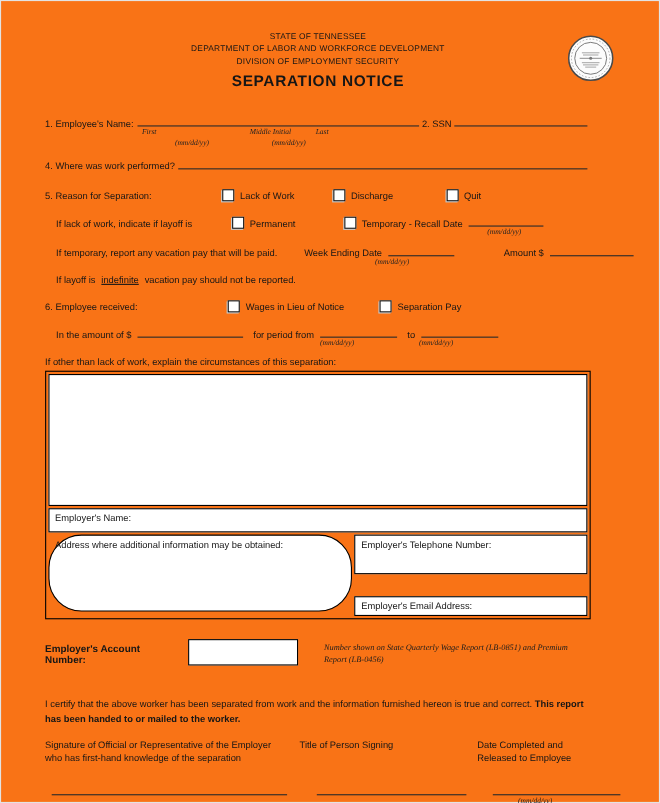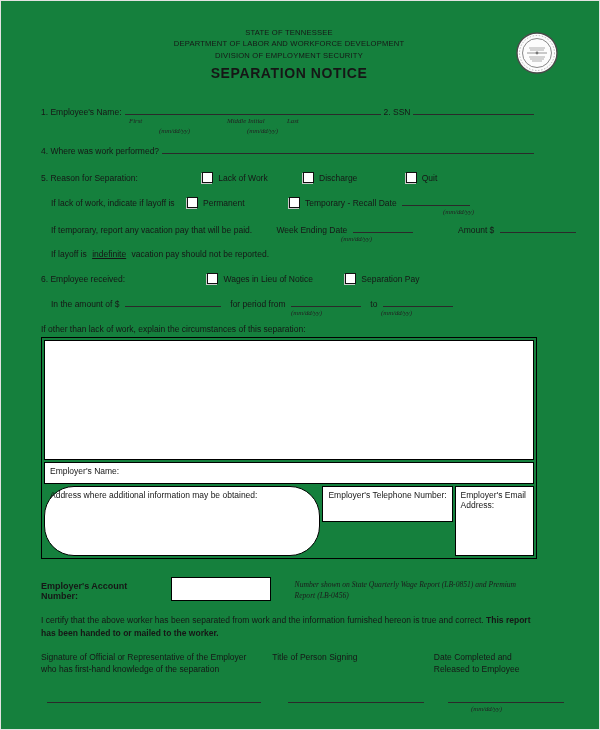--- a/index.html
+++ b/index.html
@@ -1,19 +1,19 @@
 <!DOCTYPE html>
 <html><head>
 <meta charset="utf-8">
 <style>
   * { margin:0; padding:0; box-sizing:border-box; }
   html,body { background:#ffffff; }
   body { width:600px; height:730px; overflow:hidden; }
   .page {
-    width:600px; height:730px; background:#15803d;
+    width:600px; height:730px; background:#f97316;
     border:1px solid #e3e3e3;
     font-family:"Liberation Sans", sans-serif;
     font-size:8.5px; color:#161616;
     position:relative; padding:26px 62px 0 40px;
   }
   .hdr { text-align:center; line-height:1.5; font-size:7.6px; letter-spacing:.2px; }
   .hdr .title { font-size:14px; font-weight:bold; letter-spacing:.6px; margin-top:2px; }
   .seal { position:absolute; right:40px; top:30px; }
   .row { position:relative; white-space:nowrap; display:flex; align-items:baseline; }
   .row.block { display:block; }
@@ -23,28 +23,28 @@
   .sub span { position:absolute; top:0; white-space:nowrap; }
   .cb { display:inline-block; width:11px; height:11px; border:1px solid #111; background:#fff; vertical-align:-2px; margin-right:5px; box-shadow:-1px 1px 0 #c9c9c9; }
   .cbgroup { display:inline-block; }
   .u { text-decoration:underline; }
   .bigbox { margin-top:3px; border:1px solid #000; padding:2px; }
   .cell { border:1px solid #000; background:#fff; }
   .expl { height:120px; margin-bottom:2px; }
   .ename { height:22px; padding:3px 5px; margin-bottom:2px; }
   .grid { display:flex; gap:2px; }
   .addr { flex:1.25; height:70px; padding:3px 5px;border-radius:30px; }
-  .rightcol { flex:1; display:flex; flex-direction:row; gap:2px; }
+  .rightcol { flex:1; display:flex; flex-direction:column; gap:20px; }
   .phone { height:36px; padding:3px 5px; }
   .email { flex:1; padding:3px 5px; }
   .account { display:flex; align-items:flex-end; margin-top:16px; }
   .account .lbl { font-weight:bold; font-size:9px; padding-top:6px; }
   .acctbox { width:105px; height:24px; border:1px solid #000; margin-left:10px; background:#fff; }
   .acctnote { margin-left:24px; width:255px; font-family:"Liberation Serif", serif; font-style:italic; font-size:7.6px; line-height:1.45; color:#1c1c1c; }
-  .certify { margin-top:13px; white-space:normal; line-height:1.55; font-size:8.5px; width:100%; }
+  .certify { margin-top:29px; white-space:normal; line-height:1.55; font-size:8.5px; width:100%; }
   .sigheads { display:flex; margin-top:10px; line-height:1.5; }
   .sigheads .c1 { width:238px; }
   .sigheads .c2 { width:152px; margin-left:16px; }
   .sigheads .c3 { width:114px; margin-left:24px; }
   .siglines { margin-top:18px; white-space:nowrap; }
 </style>
 </head>
 <body>
 
 <div class="page">
@@ -98,21 +98,21 @@
     <span class="cbgroup" style="margin-left:33px;">
       <span class="cb"></span><span>Discharge</span>
     </span>
     <span class="cbgroup" style="margin-left:46px;">
       <span class="cb"></span><span>Quit</span>
     </span>
   </div>
 
   <div class="row block" style="margin-top:14px; padding-left:10px;">
     <span>If lack of work, indicate if layoff is</span>
-    <span class="cbgroup" style="margin-left:10px;">
+    <span class="cbgroup" style="margin-left:34px;">
       <span class="cb"></span><span>Permanent</span>
     </span>
     <span class="cbgroup" style="margin-left:42px;">
       <span class="cb"></span><span>Temporary - Recall Date</span>
     </span>
     <span class="ln" style="width:68px;"></span>
   </div>
   <div class="sub">
     <span style="left:402px;">(mm/dd/yy)</span>
   </div>

